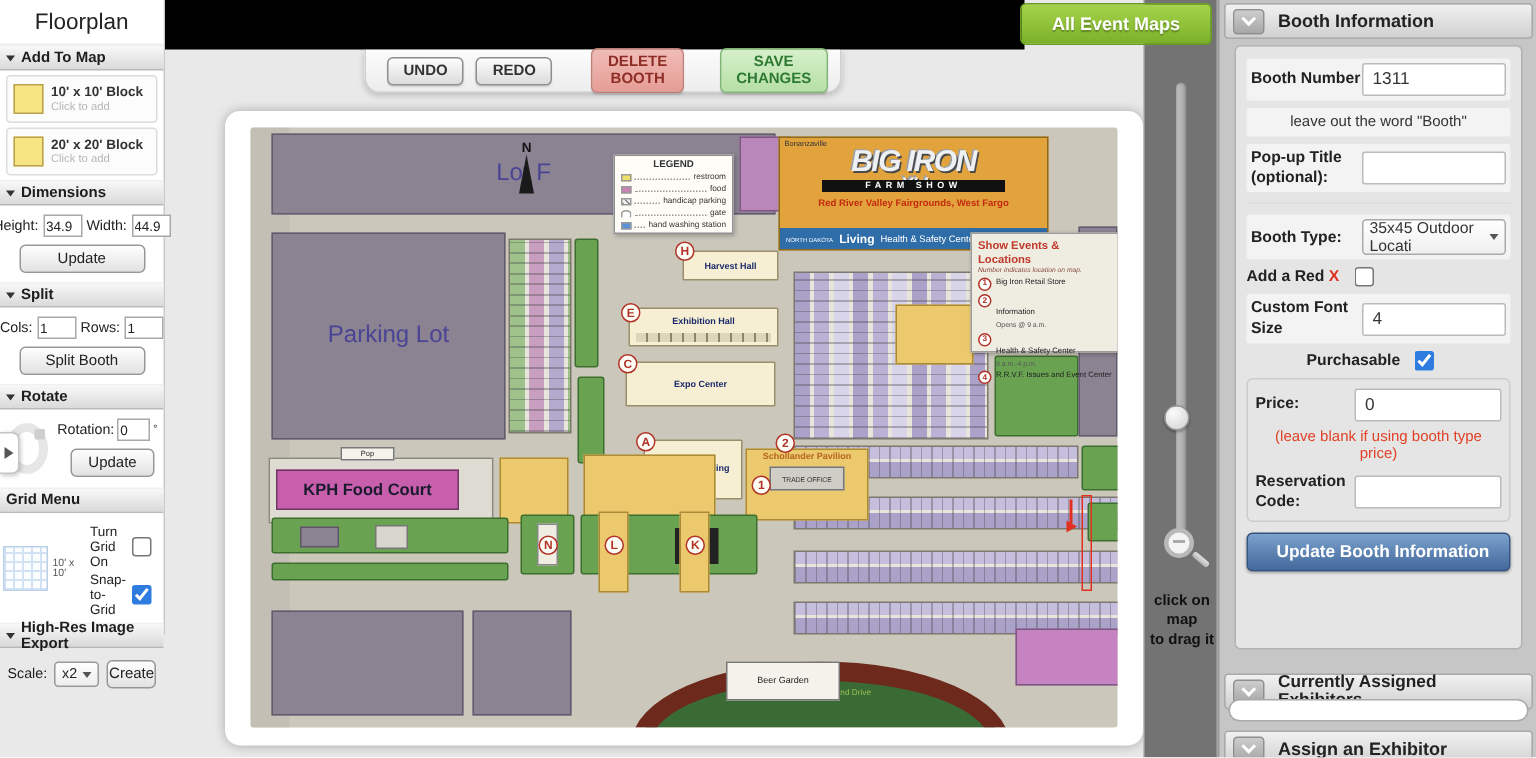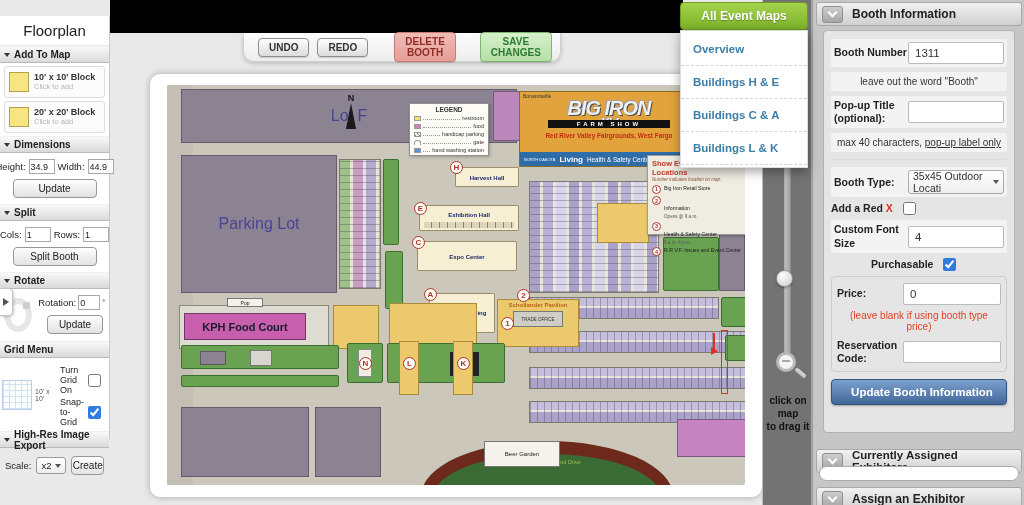--- a/index.html
+++ b/index.html
@@ -1,21 +1,21 @@
 <!DOCTYPE html>
 <html><head>
 <meta charset="utf-8">
 <style>
   html,body{margin:0;padding:0;background:#fff;}
   *{box-sizing:border-box;}
   .stage{position:relative;width:1024px;height:505px;overflow:hidden;background:#e9e9e9;font-family:"Liberation Sans",sans-serif;}
   .a{position:absolute;}
 
   
-  .sidebar{left:0;top:16px;width:110px;height:423px;background:#fff;border-right:1px solid #c9c9c9;z-index:4;}
+  .sidebar{left:0;top:0;width:110px;height:423px;background:#fff;border-right:1px solid #c9c9c9;z-index:4;}
   .side-title{height:30px;line-height:30px;text-align:center;font-size:15px;color:#222;background:#fff;border-bottom:1px solid #eee;}
   .sec-h{height:17px;background:linear-gradient(#f8f8f8,#dadada);border-top:1px solid #f0f0f0;border-bottom:1px solid #b9b9b9;font-size:10px;font-weight:bold;color:#1d1d1d;display:flex;align-items:center;gap:4px;padding:0 4px;}
   .tri-down{width:0;height:0;border-left:3.5px solid transparent;border-right:3.5px solid transparent;border-top:4.5px solid #333;}
   .block-item{margin:3px 4px;background:#fcfcfc;border:1px solid #dcdcdc;border-radius:3px;display:flex;align-items:center;gap:5px;padding:3px 4px;height:32px;}
   .swatch{width:20px;height:20px;background:#f7e483;border:1px solid #b7a14e;flex:none;}
   .bi-label{font-size:9px;font-weight:bold;color:#333;line-height:1.1;}
   .bi-hint{font-size:7.5px;color:#b5b5b5;}
   .srow{display:flex;align-items:center;justify-content:center;gap:3px;font-size:9.5px;color:#222;margin:6px 2px 2px;}
   .sin{width:26px;height:15px;border:1px solid #a8a8a8;font-size:9px;padding:0 1px;color:#222;}
   .mini-btn{display:block;margin:5px auto 6px;width:84px;background:linear-gradient(#fefefe,#e2e2e2);border:1px solid #979797;border-radius:4px;font-size:10px;color:#222;padding:3px 0;text-align:center;}
@@ -384,26 +384,20 @@
 
       <div class="a" style="left:510px;top:334px;width:78px;height:38px;background:#c583c1;border:1px solid #7c5780;"></div>
       <div class="a green" style="left:554px;top:212px;width:30px;height:30px;"></div>
       <div class="a green" style="left:558px;top:250px;width:26px;height:26px;"></div>
     </div>
   </div>
 
   <div class="a maps-btn">
     <span>All Event Maps</span>
   </div>
-  <div class="a maps-panel">
-    <div class="maps-item">Overview</div>
-    <div class="maps-item">Buildings H &amp; E</div>
-    <div class="maps-item">Buildings C &amp; A</div>
-    <div class="maps-item">Buildings L &amp; K</div>
-  </div>
 
   <div class="a zoomcol">
     <div class="ztrack"></div>
     <div class="zhandle"></div>
     <div class="zmag">
       <div class="minus"></div>
         <div class="stick"></div>
     </div>
     <div class="zhint">
       <div>click on map</div>
@@ -421,23 +415,20 @@
 
     <div class="card">
       <div class="frow shade">
         <span class="flabel">Booth Number</span>
         <input class="finput" value="1311" style="">
       </div>
       <div class="fhint">leave out the word "Booth"</div>
       <div class="frow shade">
         <span class="flabel">Pop-up Title (optional):</span>
         <input class="finput" style="">
-      </div>
-      <div class="fhint">
-        <span>max 40 characters, </span><span style="text-decoration:underline;">pop-up label only</span>
       </div>
       <hr class="divider">
       <div class="frow shade">
         <span class="flabel">Booth Type:</span>
         <span class="fsel">
           <span>35x45 Outdoor Locati</span>
           <span class="sel-arrow"></span>
         </span>
       </div>
       <div class="frow" style="gap:10px;">

